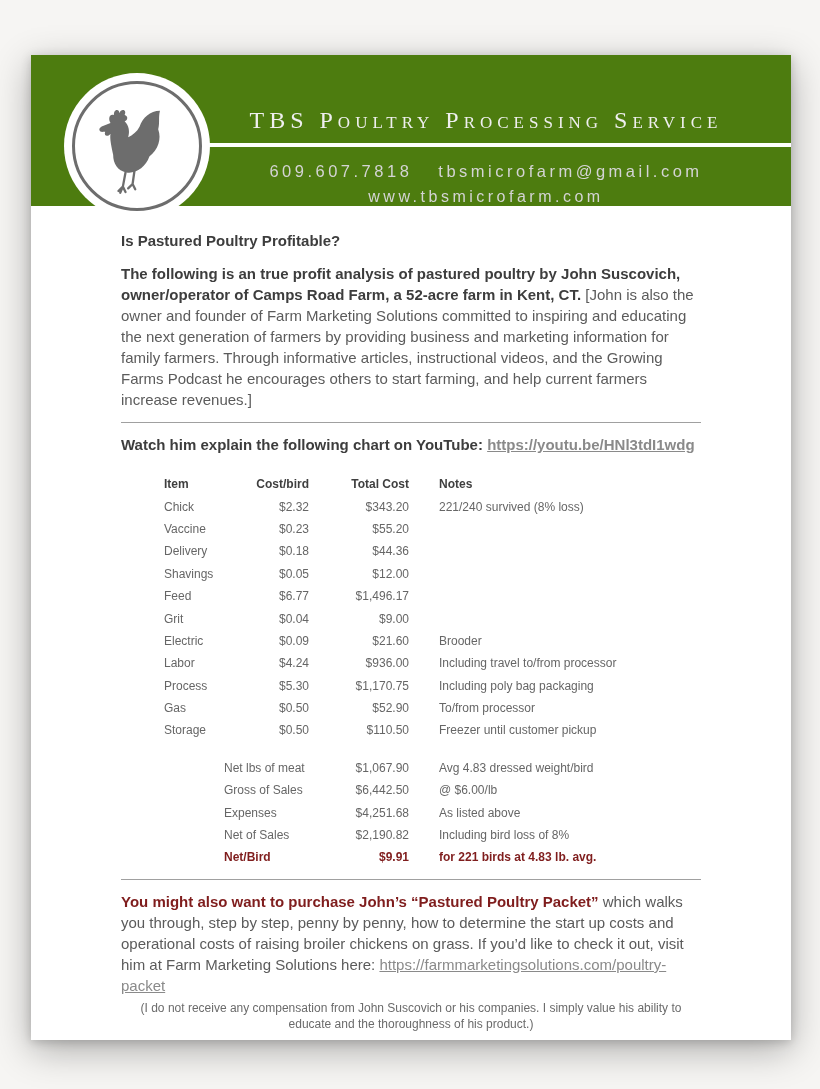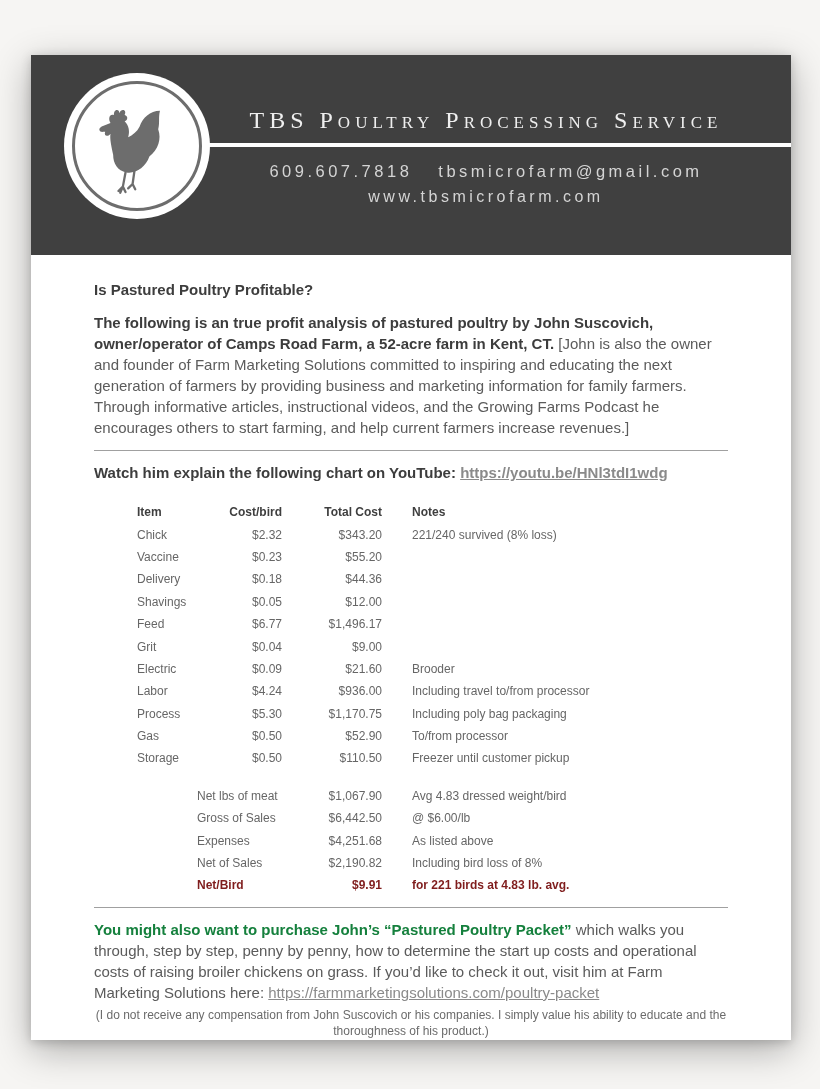--- a/index.html
+++ b/index.html
@@ -10,21 +10,21 @@
     position:relative;
     -webkit-font-smoothing:antialiased;
   }
   .page{
     position:absolute;left:31px;top:55px;
     width:760px;height:985px;
     background:#ffffff;
     box-shadow:0 10px 35px rgba(0,0,0,0.30), 0 2px 10px rgba(0,0,0,0.18);
   }
   
-  .header{position:relative;height:200px;background:#404040;overflow:visible;}
+  .header{position:relative;height:151px;background:#4d7c0f;overflow:visible;}
   .header-line{position:absolute;left:160px;right:0;top:88px;height:4px;background:#ffffff;}
   .logo{
     position:absolute;left:33px;top:18px;width:146px;height:146px;
     background:#ffffff;border-radius:50%;z-index:2;
   }
   .logo::after{
     content:"";position:absolute;inset:8px;border:3px solid #6d6d6d;border-radius:50%;
   }
   .logo svg{position:absolute;left:20px;top:16px;z-index:3;}
   .header-text{position:absolute;left:150px;right:0;top:0;bottom:0;text-align:center;}
@@ -38,21 +38,21 @@
   .contact-row{
     position:absolute;left:0;right:0;top:107px;
     font-size:16.5px;letter-spacing:3.5px;color:#d4d4d4;white-space:nowrap;
   }
   .contact-row .sep{display:inline-block;width:26px;}
   .website-row{
     position:absolute;left:0;right:0;top:133px;
     font-size:16px;letter-spacing:3.5px;color:#d4d4d4;
   }
   
-  .content{padding:0 63px;color:#5b5b5b;}
+  .content{padding:0 90px;color:#5b5b5b;}
   .intro-heading{margin:26px 0 0;font-size:15px;font-weight:bold;color:#3d3d3d;}
   .lead{margin:14px 0 0;font-size:15px;line-height:21px;color:#5b5b5b;}
   .lead b{color:#3d3d3d;}
   hr.rule{margin:12px 0 0;border:0;border-top:1px solid #a0a0a0;}
   .watch{margin:13px 0 0;font-size:15px;font-weight:bold;color:#3d3d3d;}
   a.doc-link{color:#8a8a8a;text-decoration:underline;}
   .watch a.doc-link{font-weight:bold;}
 
   
   table.cost{margin:20px 0 0 43px;border-collapse:collapse;font-size:12px;color:#666666;}
@@ -65,21 +65,21 @@
   .col-notes{text-align:left;min-width:260px;}
 
   
   .summary{margin:15px 0 0 103px;font-size:12px;color:#666666;}
   .summary-row{display:grid;grid-template-columns:108px 77px 30px auto;height:22.4px;align-items:center;}
   .summary-row .val{text-align:right;}
   .summary-row.total{font-weight:bold;color:#7f1d1d;}
 
   
   .footer-para{margin:11px 0 0;font-size:15px;line-height:21px;color:#5b5b5b;}
-  .footer-para b{color:#15803d;}
+  .footer-para b{color:#7f1d1d;}
   .disclaimer{margin:4px 0 0;font-size:12px;line-height:16px;color:#6b6b6b;text-align:center;}
 </style>
 </head>
 <body>
 
 <div class="page">
 
   <div class="header">
     <div class="header-line"></div>
 

